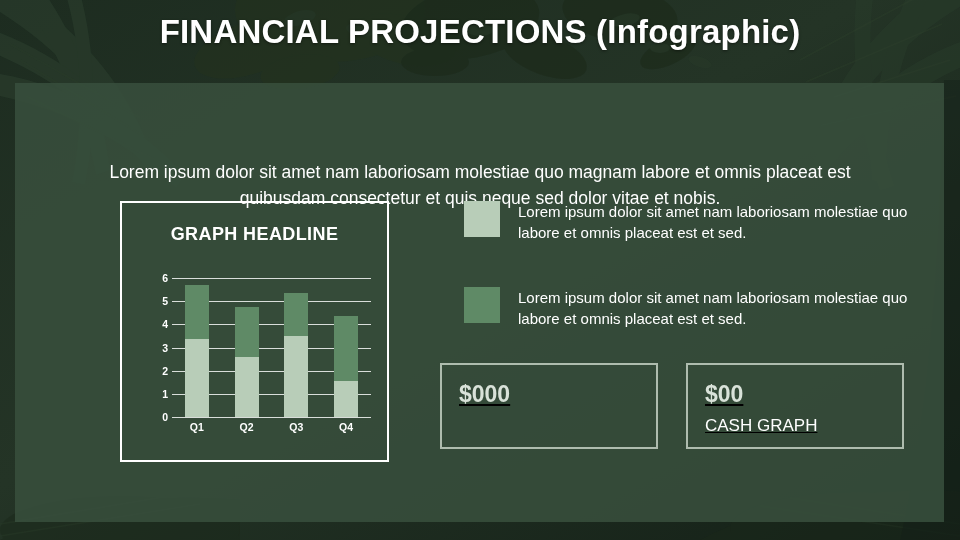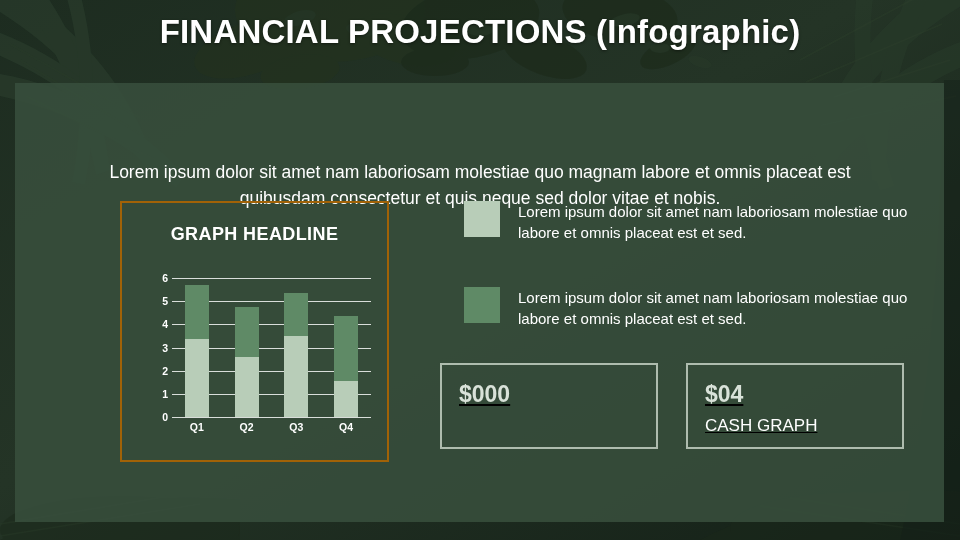--- a/index.html
+++ b/index.html
@@ -35,21 +35,21 @@
   
   .intro{
     position:absolute;left:90px;top:36px;width:750px;
     text-align:center;color:#ffffff;
     font-size:17.5px;line-height:26px;margin-top:40px;
   }
 
   
   .chart-card{
     position:absolute;left:105px;top:118px;width:269px;height:261px;
-    border:2px solid #a16207;box-sizing:border-box;
+    border:2px solid #ffffff;box-sizing:border-box;
   }
   .chart-headline{
     position:absolute;left:0;top:21px;width:100%;
     text-align:center;color:#ffffff;font-size:18px;font-weight:bold;
     letter-spacing:.4px;
   }
 
   .plot{
     position:absolute;left:24px;top:75px;width:225px;height:160px;
   }
@@ -247,18 +247,18 @@
         <div class="swatch" style="background: rgb(95, 138, 102);"></div>
         <div class="legend-text">Lorem ipsum dolor sit amet nam laboriosam molestiae quo labore et omnis placeat est et sed.</div>
       </div>
     </div>
 
   <div class="stats">
       <div class="stat-box balance">
         <div class="stat-value">$000</div>
       </div>
       <div class="stat-box cash">
-        <div class="stat-value">$04</div>
+        <div class="stat-value">$00</div>
         <div class="stat-label">CASH GRAPH</div>
       </div>
     </div>
 
 </div>
 
 </body></html>

